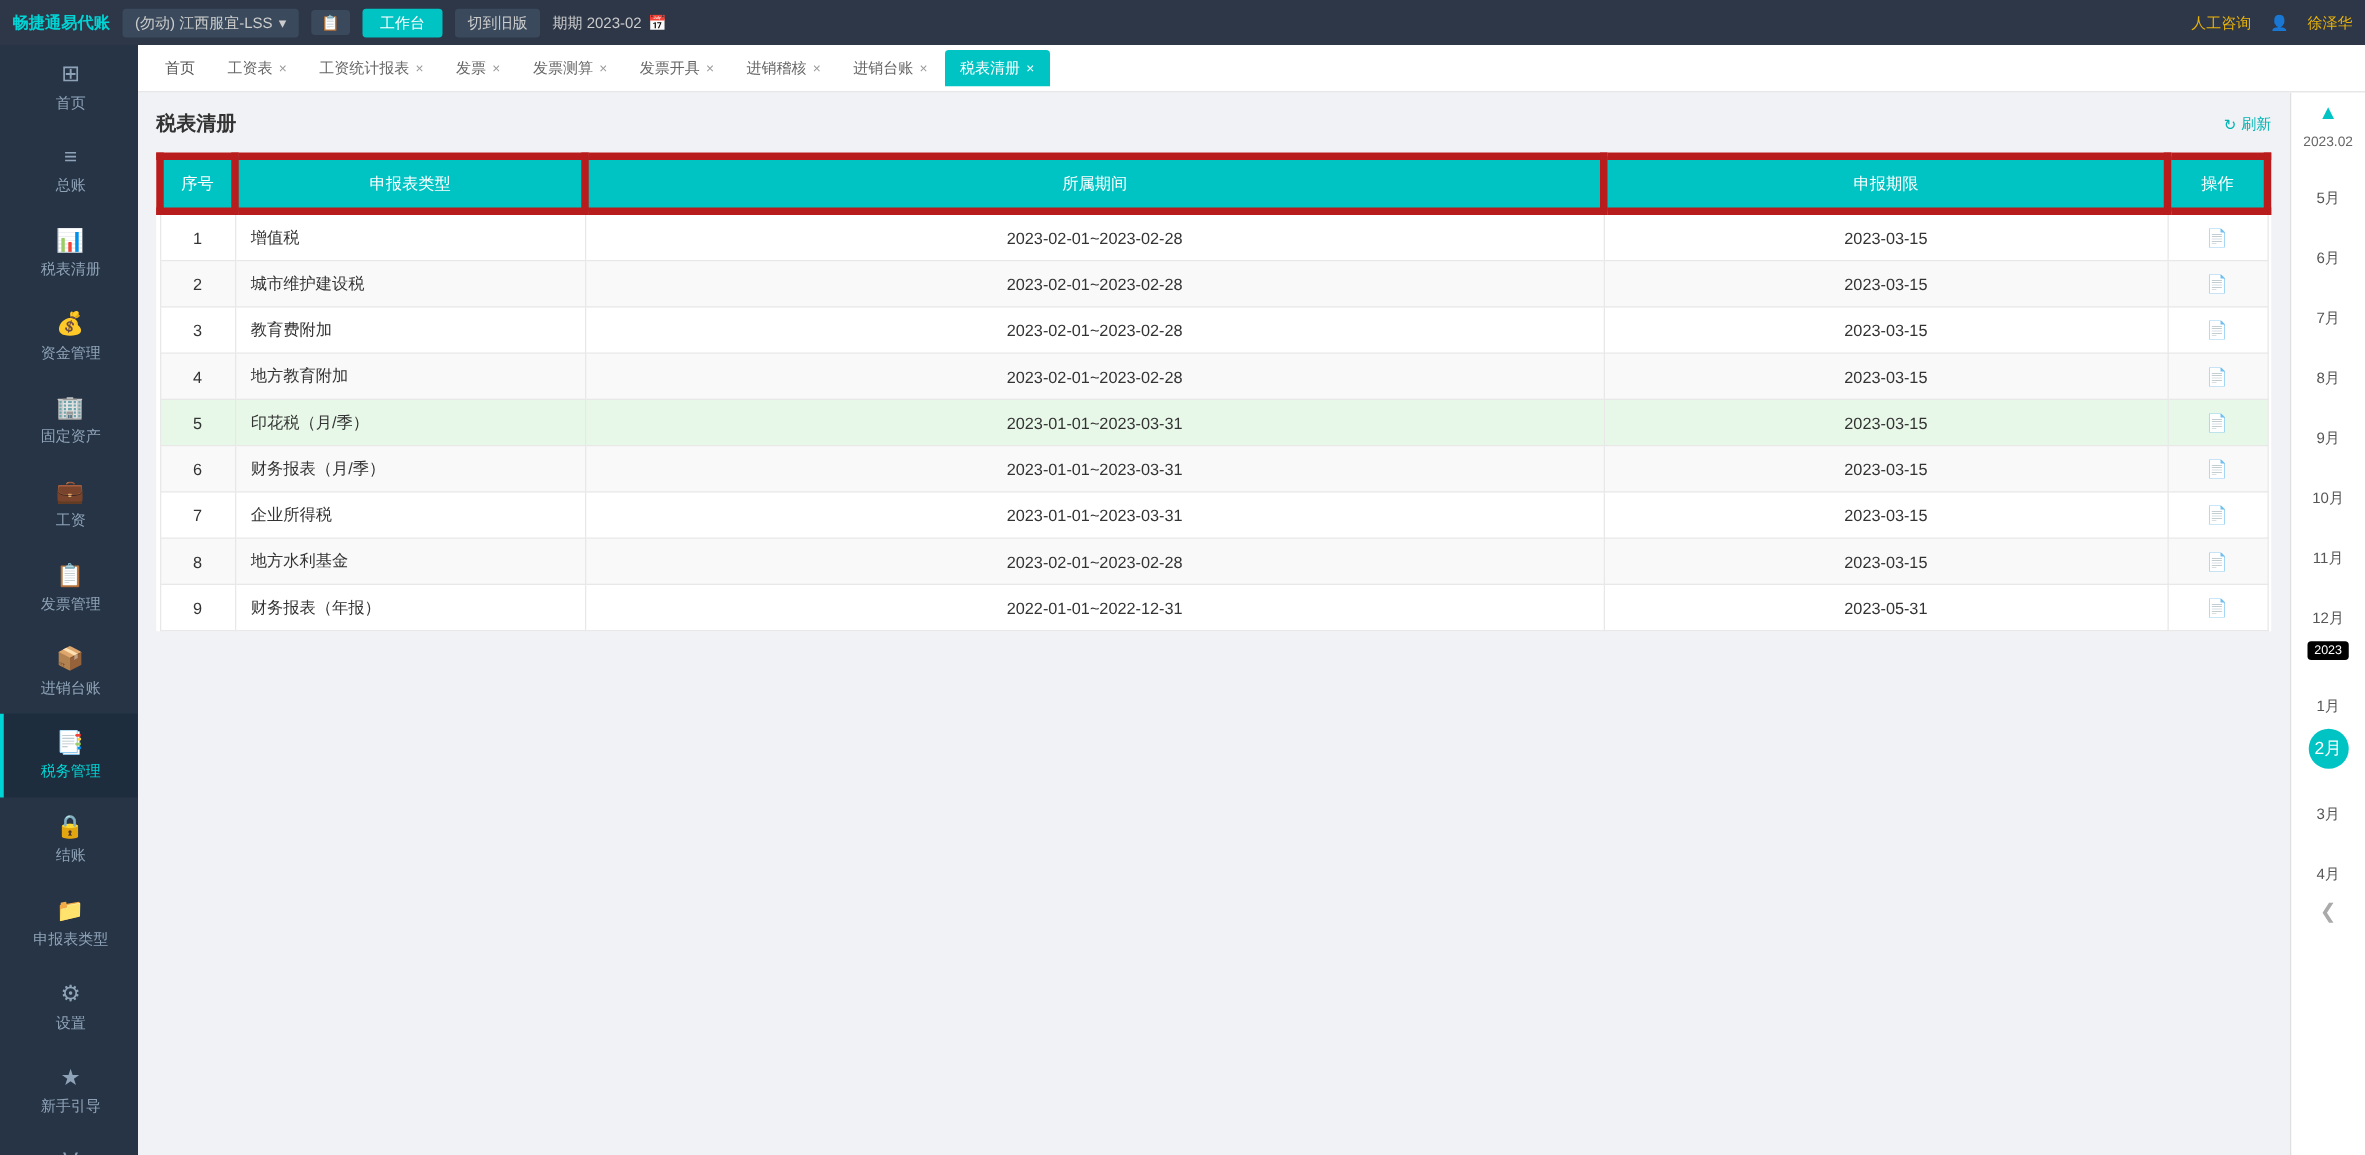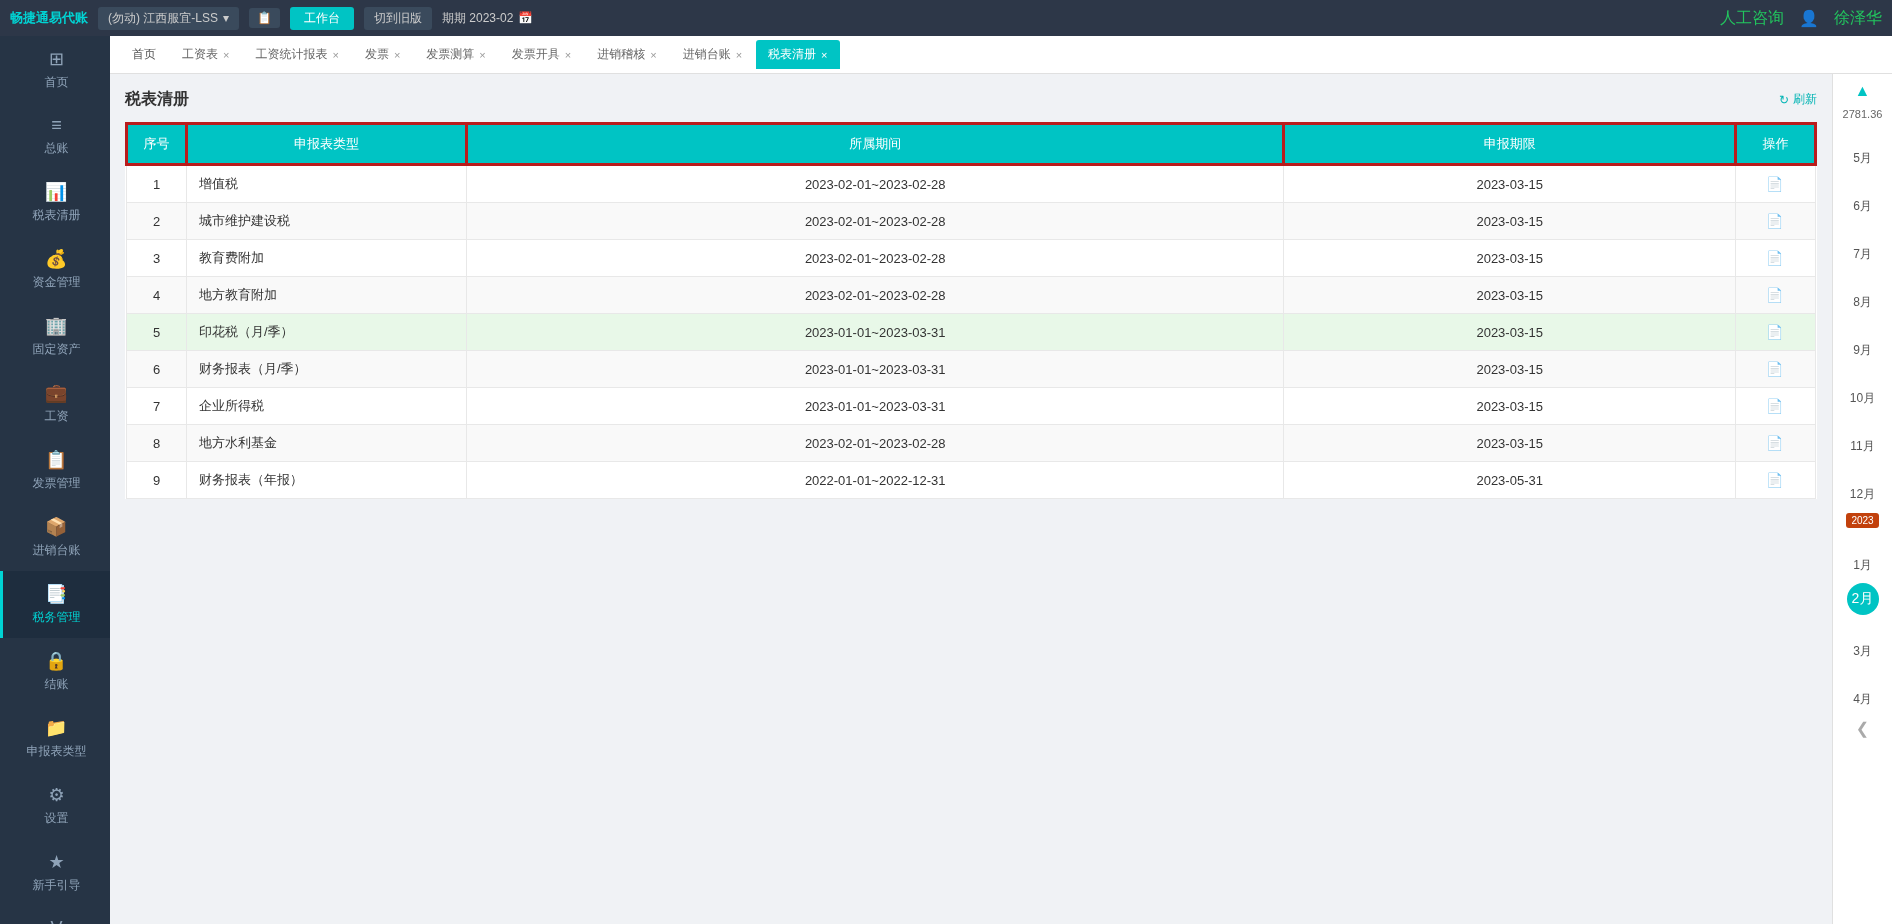--- a/index.html
+++ b/index.html
@@ -15,21 +15,21 @@
       gap: 10px;
       color: #fff;
       flex-shrink: 0;
     }
     .top-bar-logo { color: #00d4d4; font-size: 13px; font-weight: bold; }
     .top-bar-company { display: flex; align-items: center; gap: 5px; background: #3a4a5c; padding: 3px 10px; border-radius: 3px; color: #ccc; font-size: 12px; }
     .top-bar-copy-btn { background: #3a4a5c; border: none; color: #ccc; padding: 3px 8px; border-radius: 3px; cursor: pointer; font-size: 12px; }
     .top-bar-workbench { background: #00c4c4; border: none; color: #fff; padding: 3px 14px; border-radius: 3px; cursor: pointer; font-size: 12px; }
     .top-bar-switch { background: #3a4a5c; border: none; color: #ccc; padding: 3px 10px; border-radius: 3px; cursor: pointer; font-size: 12px; }
     .top-bar-period { display: flex; align-items: center; gap: 5px; color: #ccc; font-size: 12px; }
-    .top-bar-right { margin-left: auto; display: flex; align-items: center; gap: 15px; color: #22c55e; font-size: 16px; }
+    .top-bar-right { margin-left: auto; display: flex; align-items: center; gap: 15px; color: #eab308; font-size: 12px; }
     .top-bar-right span { cursor: pointer; }
 
     
     .main-layout { display: flex; flex: 1; overflow: hidden; }
 
     
     .sidebar {
       width: 110px;
       background: #263445;
       display: flex;
@@ -95,21 +95,21 @@
 
     
     .data-table { width: 100%; border-collapse: collapse; background: #fff; }
     .data-table th {
       background: #00c4c4;
       color: #fff;
       padding: 10px 12px;
       text-align: center;
       font-size: 13px;
       font-weight: normal;
-      border: 3px solid #b91c1c;
+      border: 6px solid #b91c1c;
     }
     .data-table td {
       padding: 9px 12px;
       text-align: center;
       font-size: 13px;
       color: #333;
       border: 1px solid #e8e8e8;
     }
     .data-table tr:nth-child(even) td { background: #f9f9f9; }
     .data-table tr.highlighted td { background: #e8f8e8; }
@@ -132,21 +132,21 @@
     .right-panel-item {
       width: 100%;
       text-align: center;
       padding: 6px 3px;
       color: #555;
       font-size: 12px;
       cursor: pointer;
       margin-top: 19px;
     }
     .right-panel-item.active-cyan { background: #00c4c4; color: #fff; border-radius: 50%; width: 32px; height: 32px; display: flex; align-items: center; justify-content: center; margin: 3px auto; font-size: 14px; }
-    .right-panel-year { background: #c2410c; color: #fff; font-size: 10px; padding: 2px 5px; border-radius: 3px; margin: 4px auto; text-align: right; cursor: pointer; }
+    .right-panel-year { background: #000000; color: #fff; font-size: 10px; padding: 2px 5px; border-radius: 3px; margin: 4px auto; text-align: right; cursor: pointer; }
     .right-panel-nav { color: #00c4c4; font-size: 16px; cursor: pointer; padding: 3px; }
     .right-panel-collapse { color: #aaa; font-size: 16px; cursor: pointer; padding: 5px; }
   </style>
 </head>
 <body>
 
 <div class="top-bar">
   <span class="top-bar-logo">畅捷通易代账</span>
   <div class="top-bar-company">
     <span>(勿动) 江西服宜-LSS</span>
@@ -352,21 +352,21 @@
       <td>2023-05-31</td>
       <td><span class="action-icon">📄</span></td>
     </tr>
             </tbody>
         </table>
 
       </div>
 
       <div class="right-panel">
         <div class="right-panel-nav">▲</div>
-        <div class="right-panel-header">2781.36</div>
+        <div class="right-panel-header">2023.02</div>
         <div class="right-panel-item">5月</div>
         <div class="right-panel-item">6月</div>
         <div class="right-panel-item">7月</div>
         <div class="right-panel-item">8月</div>
         <div class="right-panel-item">9月</div>
         <div class="right-panel-item">10月</div>
         <div class="right-panel-item">11月</div>
         <div class="right-panel-item">12月</div>
         <div class="right-panel-year">2023</div>
         <div class="right-panel-item">1月</div>

